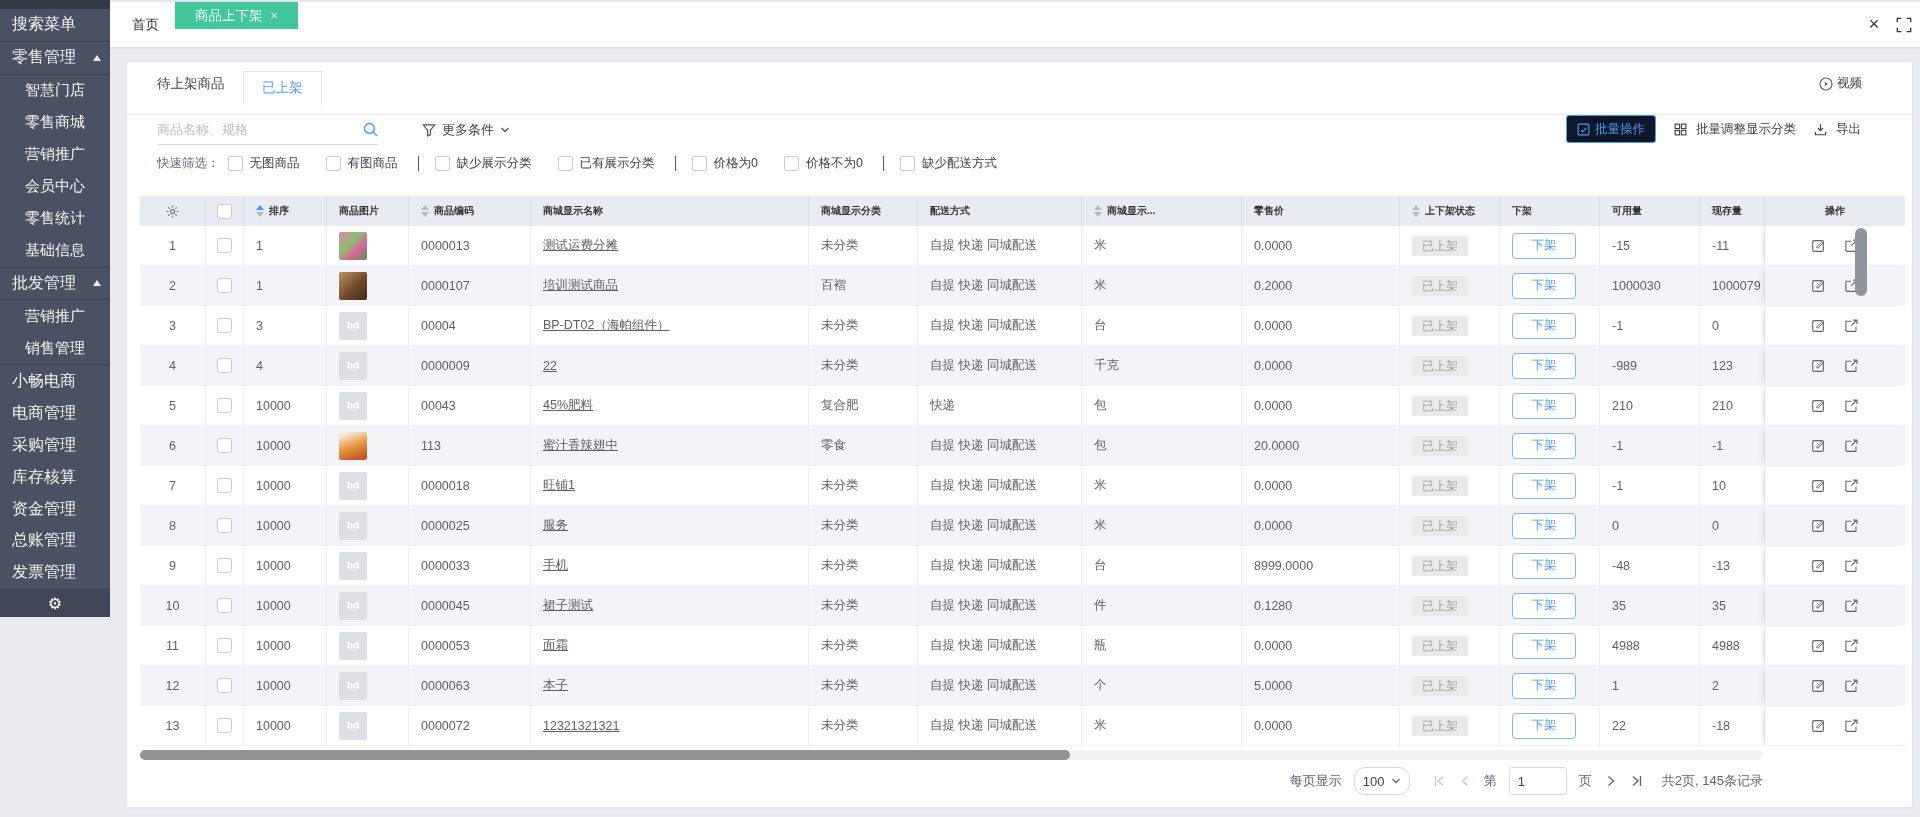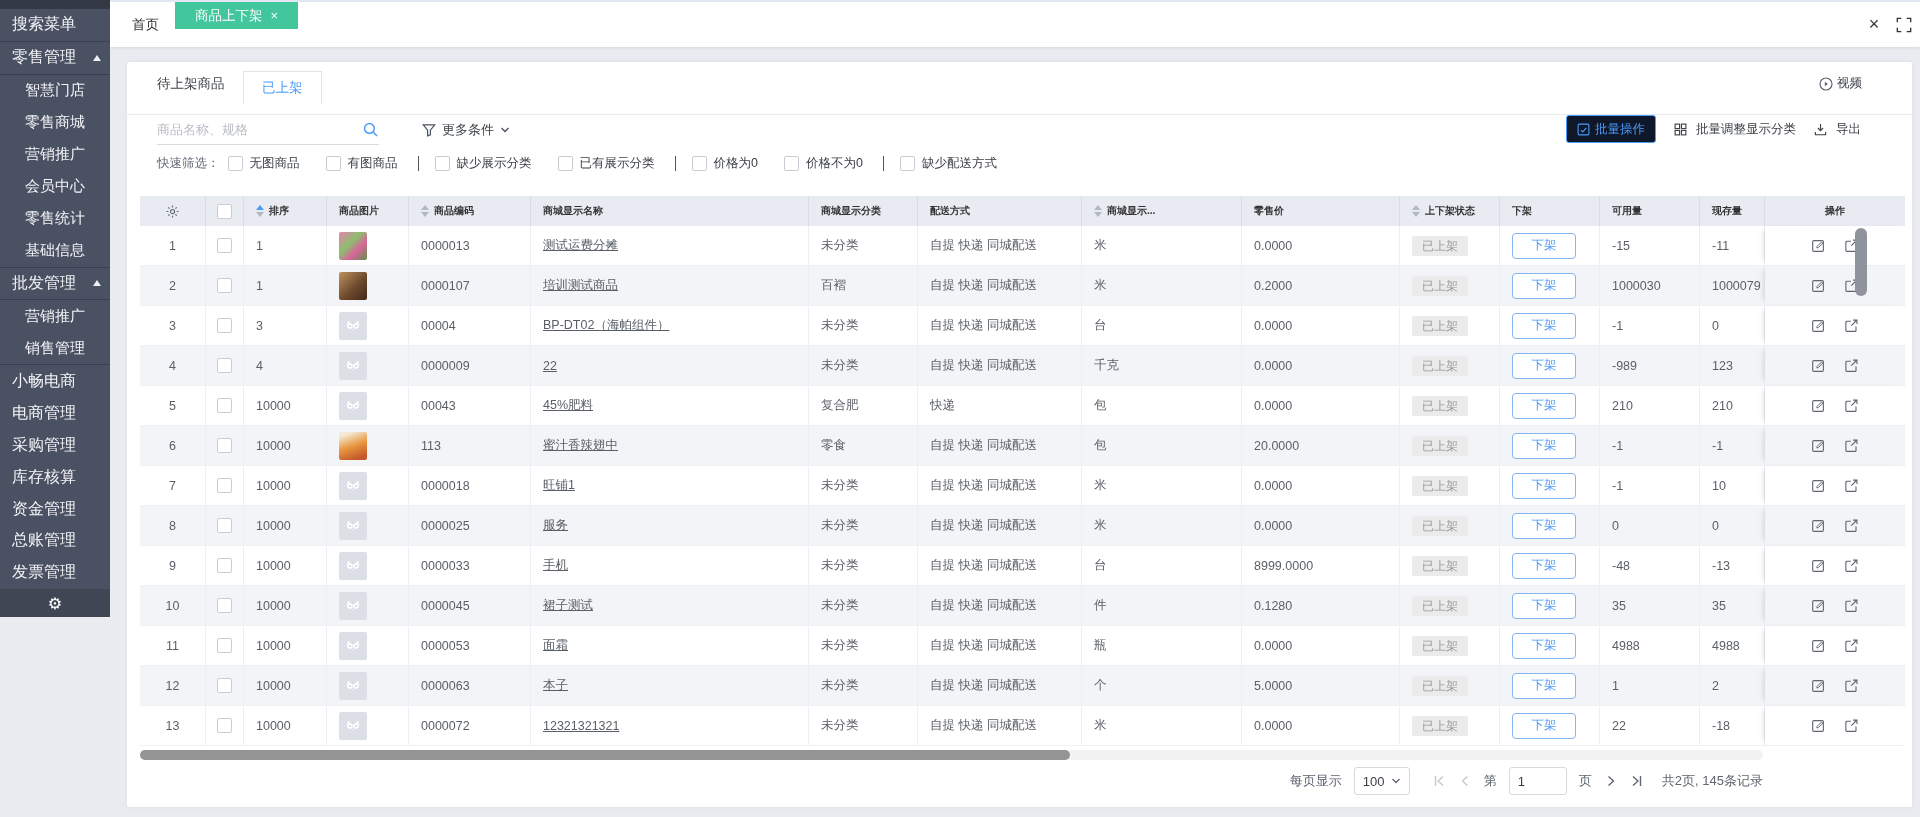--- a/index.html
+++ b/index.html
@@ -69,21 +69,21 @@
   .pimg.placeholder{background:#dce0e6}
   .pimg.flowers{background:linear-gradient(135deg,#e583ac 0%,#8bbf6e 40%,#d9659a 65%,#5d8f4a 100%)}
   .pimg.chocolate{background:linear-gradient(135deg,#c0925f 0%,#6e4a2d 55%,#41291a 100%)}
   .pimg.wings{background:linear-gradient(160deg,#f5e9d8 12%,#e8973f 50%,#c4572b 88%)}
   .icon-btn{cursor:pointer;display:flex}
   .vscroll{position:absolute;right:38px;top:32px;width:12px;height:68px;background:#8f939b;border-radius:6px;cursor:pointer}
   .hscroll{position:absolute;left:13px;top:688px;width:1623px;height:10px;background:#f2f2f2;border-radius:5px}
   .hscroll .thumb{position:absolute;left:0;top:0;width:930px;height:10px;background:#949494;border-radius:5px;cursor:pointer}
   
   .pager{position:absolute;right:149px;top:704px;height:30px;display:flex;align-items:center;gap:12px;font-size:13px;color:#5f6672}
-  .pp-select{width:56px;height:28px;border:1px solid #d6d9de;border-radius:3px;display:flex;align-items:center;justify-content:space-between;padding:0 8px;color:#3c4046;cursor:pointer}
+  .pp-select{width:56px;height:28px;border:1px solid #d6d9de;border-radius:11px;display:flex;align-items:center;justify-content:space-between;padding:0 8px;color:#3c4046;cursor:pointer}
   .pg-ico{cursor:pointer;display:flex;align-items:center}
   .page-input{width:58px;height:28px;border:1px solid #d6d9de;border-radius:3px;font-size:13px;color:#3c4046;padding:0 8px;outline:0;font-family:inherit}
 </style>
 </head>
 <body>
 
 <div class="sidebar">
   <div class="sb-top"></div>
   <div class="sb-items">
       <div class="sb-item">

